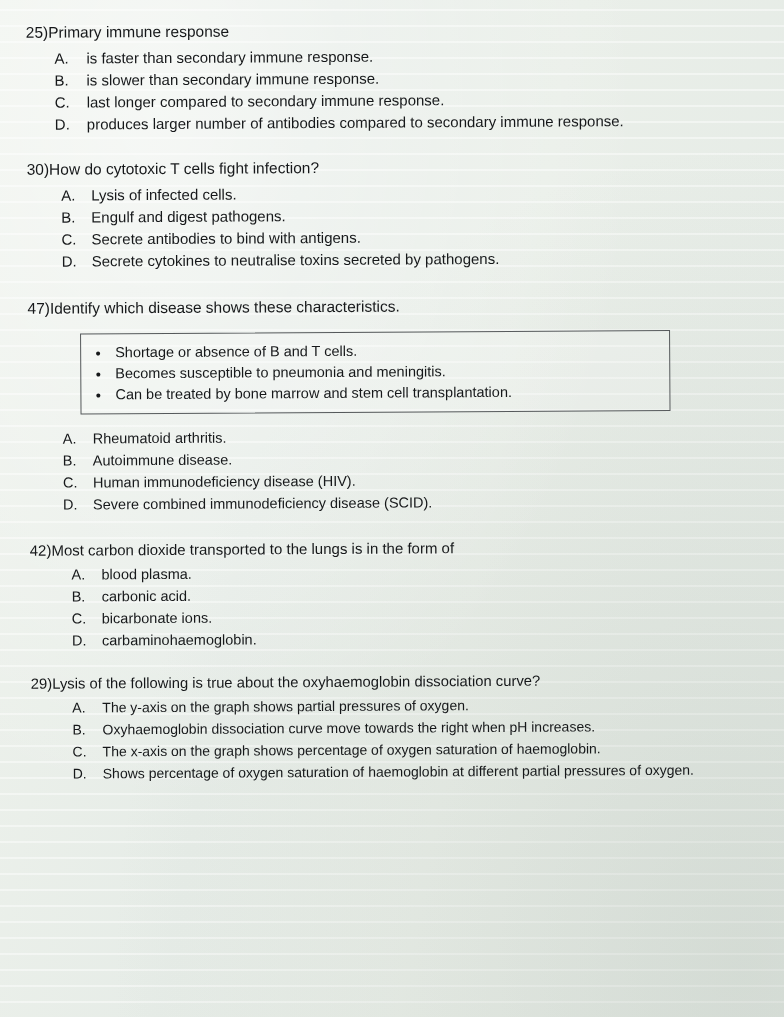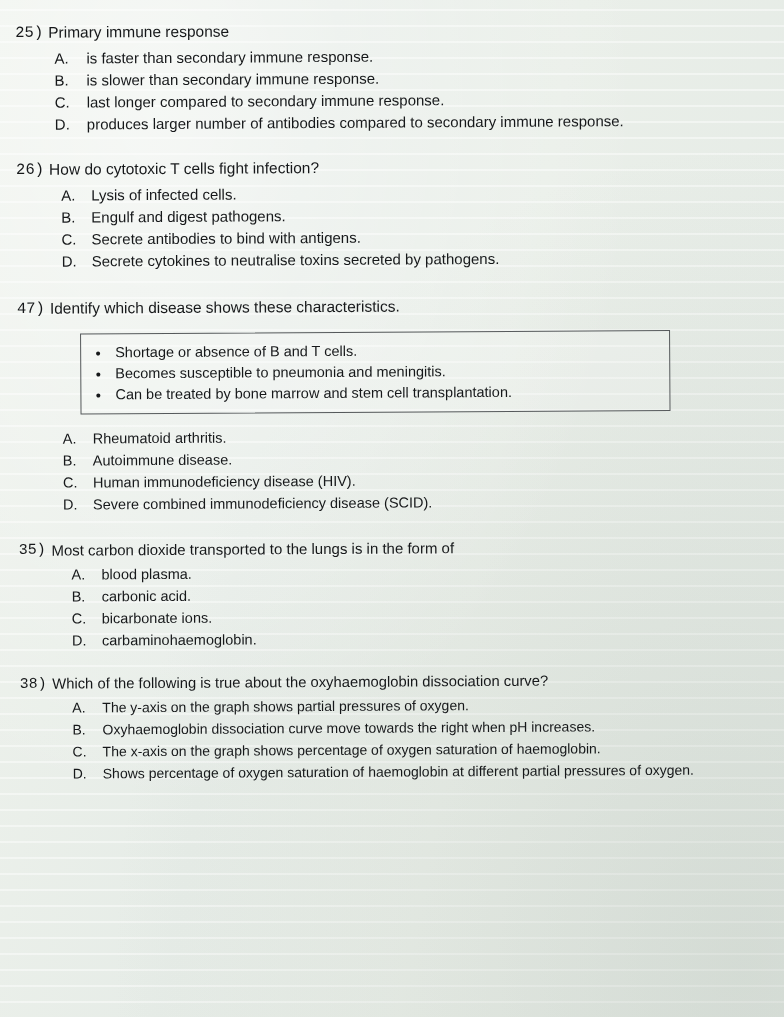--- a/index.html
+++ b/index.html
@@ -49,24 +49,23 @@
   .question {
     margin-bottom: 6px;
   }
   .q-head {
     display: flex;
     align-items: flex-start;
   }
   .q-num {
     width: 40px;
     flex: 0 0 40px;
-    text-align: center;
+    text-align: right;
     padding-left: 2px;
     box-sizing: border-box;
-    font-family: Liberation Mono, monospace;
   }
   .q-text {
     flex: 1 1 auto;
   }
   .options {
     margin-top: 6px;
   }
   .option {
     display: flex;
     align-items: flex-start;
@@ -165,21 +164,21 @@
       </div>
       <div class="option">
         <span class="opt-letter">D.</span>
         <span class="opt-text">produces larger number of antibodies compared to secondary immune response.</span>
       </div>
     </div>
   </div>
 
   <div class="question" id="q26">
     <div class="q-head">
-      <span class="q-num">26)</span>
+      <span class="q-num">30)</span>
       <span class="q-text">How do cytotoxic T cells fight infection?</span>
     </div>
     <div class="options">
       <div class="option">
         <span class="opt-letter">A.</span>
         <span class="opt-text">Lysis of infected cells.</span>
       </div>
       <div class="option">
         <span class="opt-letter">B.</span>
         <span class="opt-text">Engulf and digest pathogens.</span>
@@ -233,21 +232,21 @@
       </div>
       <div class="option">
         <span class="opt-letter">D.</span>
         <span class="opt-text">Severe combined immunodeficiency disease (SCID).</span>
       </div>
     </div>
   </div>
 
   <div class="question" id="q28">
     <div class="q-head">
-      <span class="q-num">35)</span>
+      <span class="q-num">42)</span>
       <span class="q-text">Most carbon dioxide transported to the lungs is in the form of</span>
     </div>
     <div class="options">
       <div class="option">
         <span class="opt-letter">A.</span>
         <span class="opt-text">blood plasma.</span>
       </div>
       <div class="option">
         <span class="opt-letter">B.</span>
         <span class="opt-text">carbonic acid.</span>
@@ -258,22 +257,22 @@
       </div>
       <div class="option">
         <span class="opt-letter">D.</span>
         <span class="opt-text">carbaminohaemoglobin.</span>
       </div>
     </div>
   </div>
 
   <div class="question" id="q29">
     <div class="q-head">
-      <span class="q-num">38)</span>
-      <span class="q-text"><span>Which of the following is </span><span class="bold">true</span><span> about the oxyhaemoglobin dissociation curve?</span></span>
+      <span class="q-num">29)</span>
+      <span class="q-text"><span>Lysis of the following is </span><span class="bold">true</span><span> about the oxyhaemoglobin dissociation curve?</span></span>
     </div>
     <div class="options">
       <div class="option">
         <span class="opt-letter">A.</span>
         <span class="opt-text">The y-axis on the graph shows partial pressures of oxygen.</span>
       </div>
       <div class="option">
         <span class="opt-letter">B.</span>
         <span class="opt-text">Oxyhaemoglobin dissociation curve move towards the right when pH increases.</span>
       </div>

